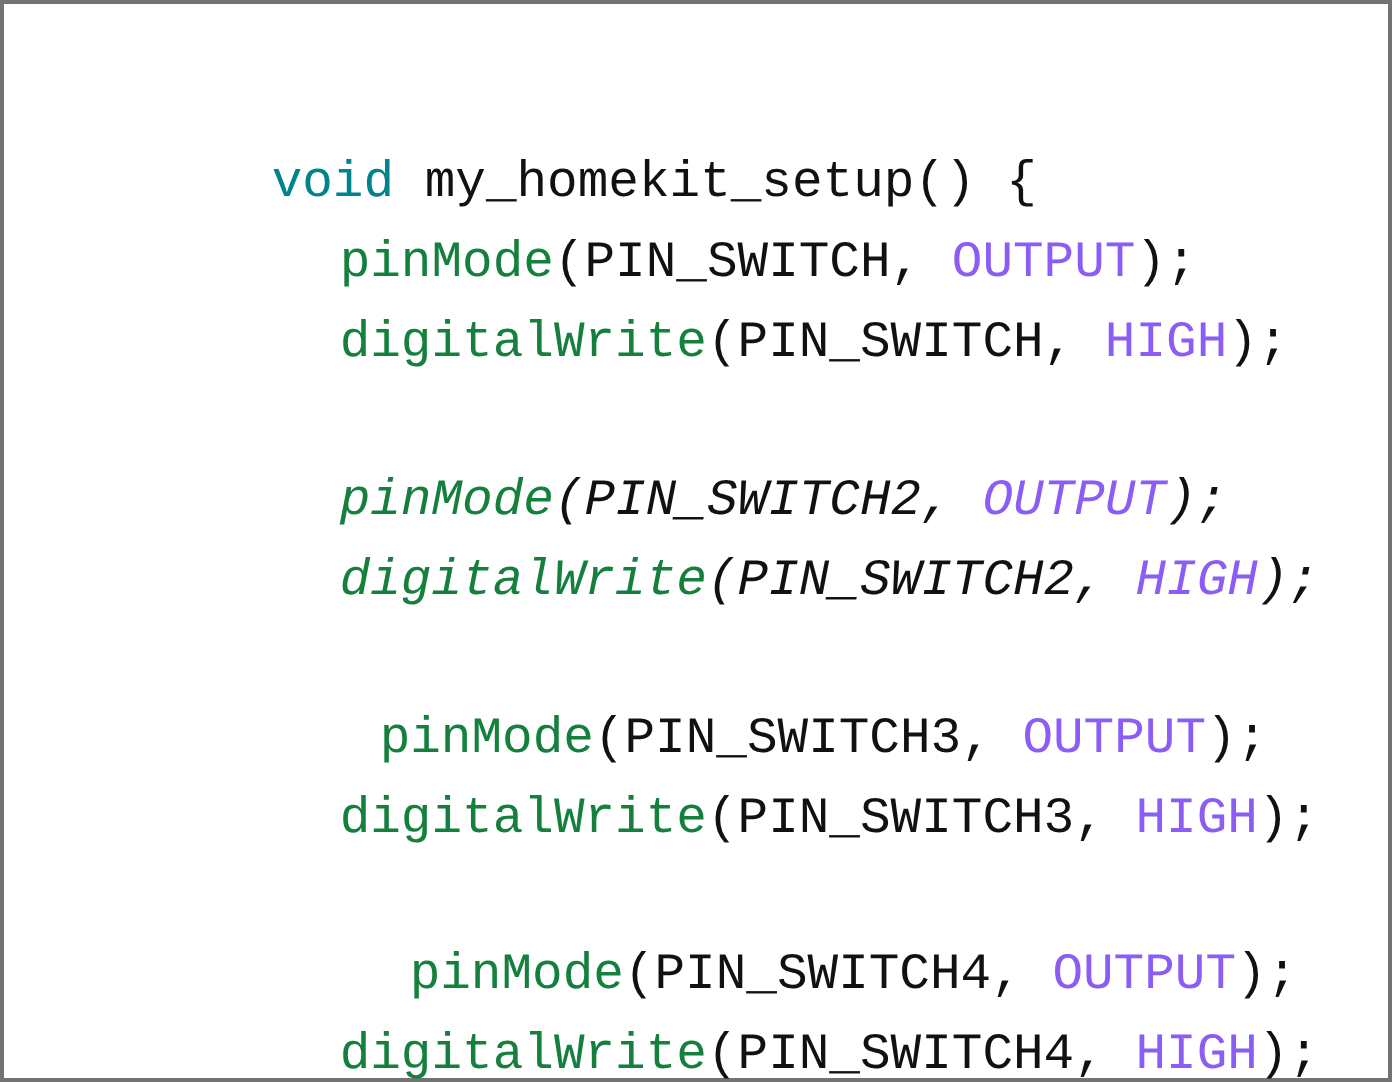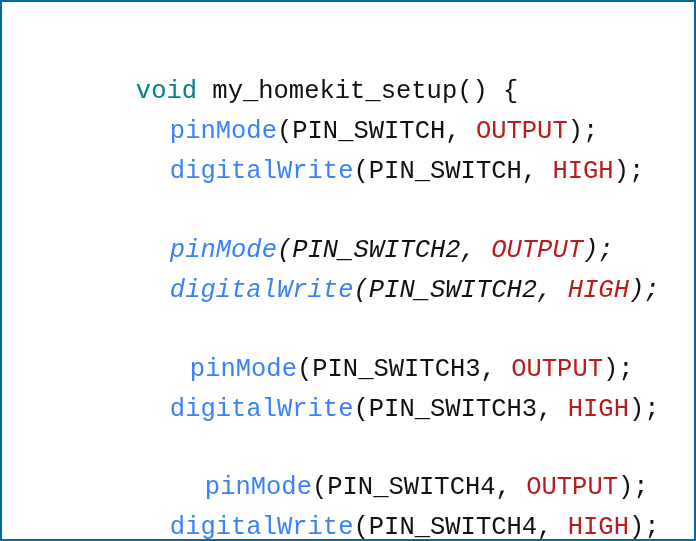--- a/index.html
+++ b/index.html
@@ -1,22 +1,22 @@
 <!DOCTYPE html>
 <html><head>
 <meta charset="utf-8">
 <style>
   html,body{margin:0;padding:0;background:#fff;}
   body{width:696px;height:541px;position:relative;overflow:hidden;}
-  .frame{position:absolute;left:0;top:0;width:692px;height:537px;border:2px solid #0369a1;background:#fff;}
+  .frame{position:absolute;left:0;top:0;width:692px;height:537px;border:2px solid #737373;background:#fff;}
   .code{position:absolute;left:0;top:0;margin:0;font-family:"Liberation Mono","DejaVu Sans Mono",monospace;font-size:25.5px;line-height:39.6px;color:#1a1a1a;white-space:pre;}
   .line{position:absolute;white-space:pre;left:0;}
   .kw{color:#00838a;}
-  .fn{color:#3b82f6;}
-  .const{color:#b91c1c;}
+  .fn{color:#15803d;}
+  .const{color:#8b5cf6;}
   .plain{color:#111;}
 </style>
 </head>
 <body>
 
 <div class="frame">
   <div class="code">
     <div class="line" style="left:42px;top:30px;">
       <span class="kw">void</span><span class="plain"> my_homekit_setup() {</span>
     </div>

